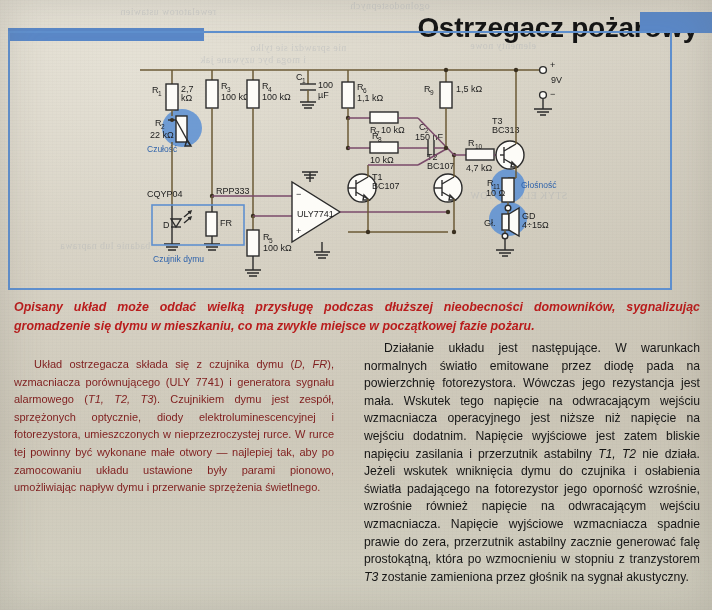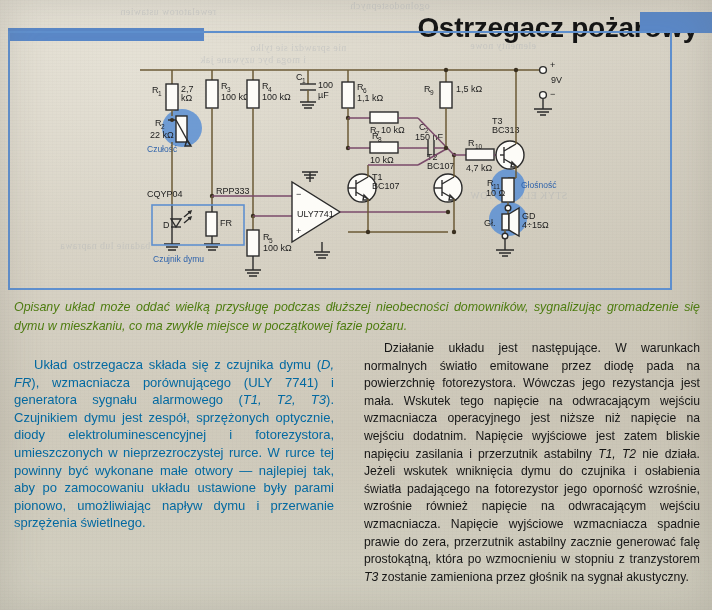--- a/index.html
+++ b/index.html
@@ -69,29 +69,29 @@
     position:absolute;left:640px;top:12px;width:72px;height:21px;
     background:#5a88c8;
   }
   
   #schematic{
     position:absolute;left:0;top:0;width:712px;height:300px;
   }
   
   #lead{
     position:absolute;left:14px;top:298px;width:686px;
-    font-style:italic;font-weight:normal;
+    font-style:italic;font-weight:bold;
     font-size:12.4px;line-height:19px;
     text-align:justify;
-    color:#4d7c0f;
+    color:#b91c1c;
   }
   #col-left{
     position:absolute;left:14px;top:356px;width:320px;
-    font-size:13px;line-height:17.6px;text-align:justify;
-    color:#0369a1;
+    font-size:11px;line-height:17.6px;text-align:justify;
+    color:#7f1d1d;
   }
   #col-right{
     position:absolute;left:364px;top:340px;width:336px;
     font-size:12.2px;line-height:17.6px;text-align:justify;
     color:#161616;
   }
   .para{margin:0 0 0 0;text-indent:20px;}
   em.it{font-style:italic;}
   
   #vignette{

